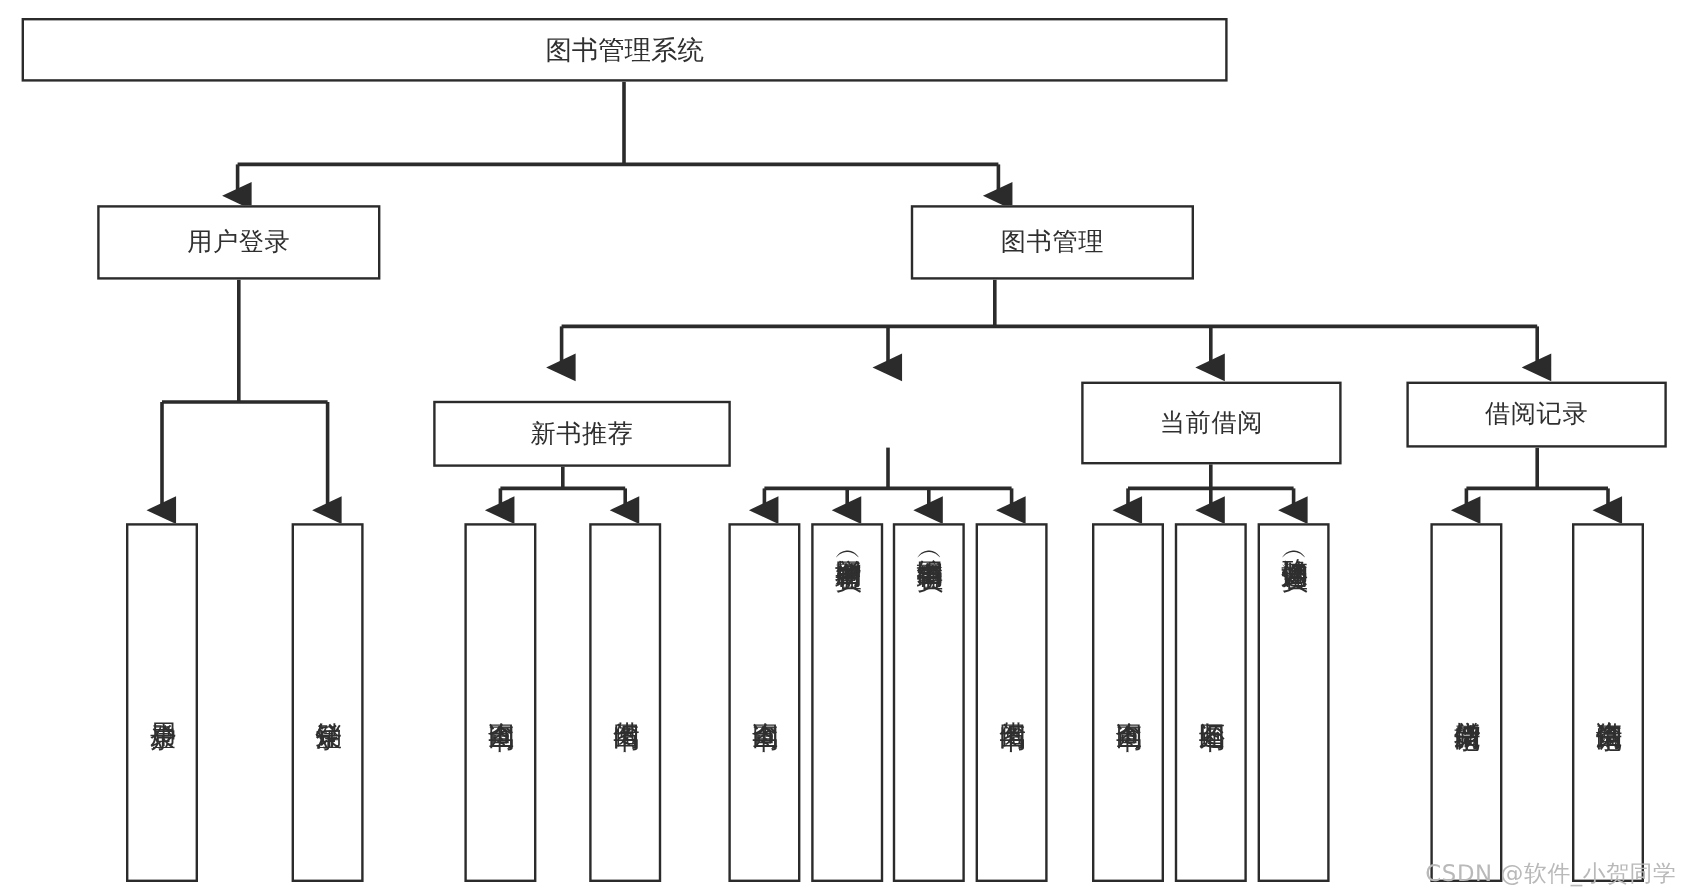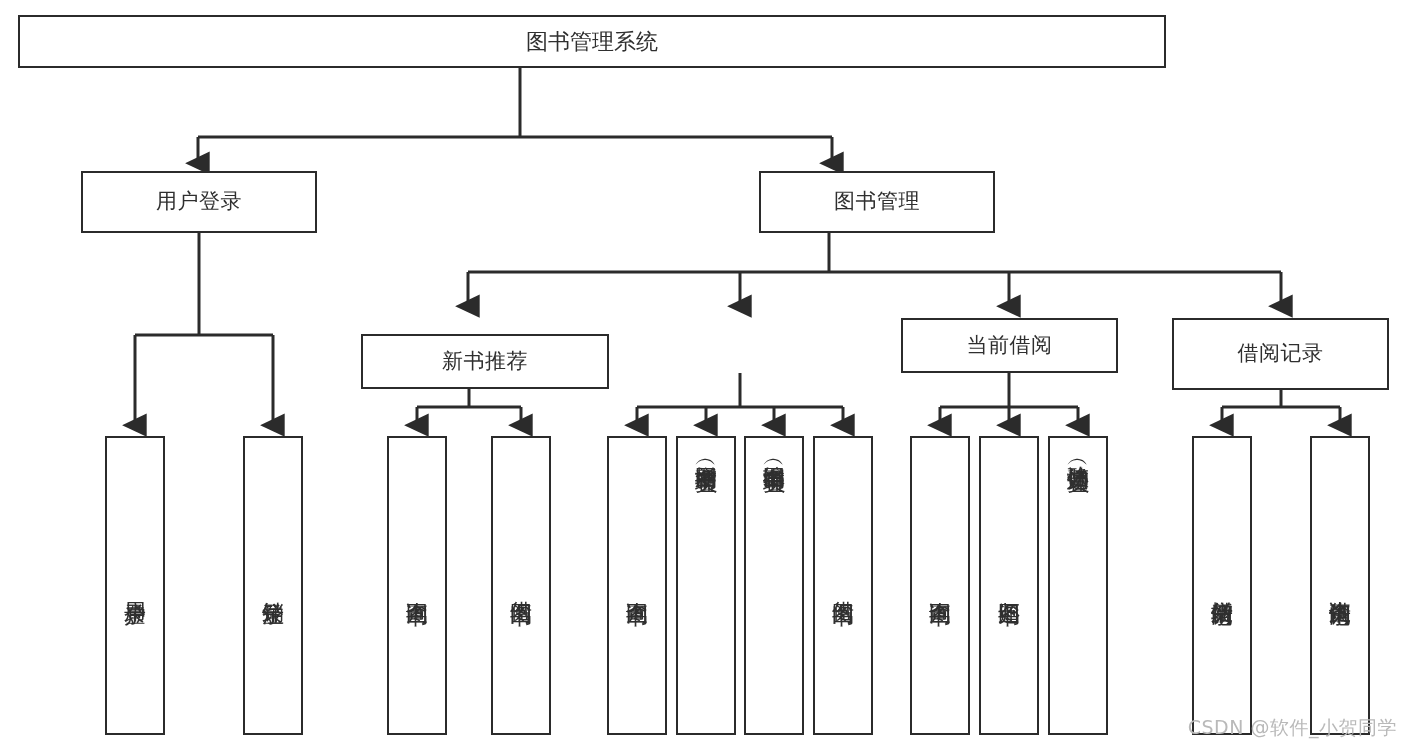--- a/index.html
+++ b/index.html
@@ -130,42 +130,42 @@
       <path d="M1009,407 L1009,425" marker-end="url(#arrow)"></path>
       <path d="M1078,407 L1078,425" marker-end="url(#arrow)"></path>
 
       <path d="M1281,373 L1281,407"></path>
       <path d="M1222,407 L1340,407"></path>
       <path d="M1222,407 L1222,425" marker-end="url(#arrow)"></path>
       <path d="M1340,407 L1340,425" marker-end="url(#arrow)"></path>
     </g>
   </svg>
 
-  <div class="node root" style="left:18px; top:15px; width:1148px; height:53px;">
+  <div class="node root" style="left:18px; top:15px; width:1005px; height:53px;">
     <span>图书管理系统</span>
   </div>
 
   <div class="node h" style="left:81px; top:171px; width:236px; height:62px;">
     <span>用户登录</span>
   </div>
 
   <div class="node h" style="left:711px; top:171px; width:236px; height:62px;margin-left:48px;">
     <span>图书管理</span>
   </div>
 
   <div class="node h" style="left:361px; top:334px; width:248px; height:55px;">
     <span>新书推荐</span>
   </div>
 
 
-  <div class="node h" style="left:901px; top:318px; width:217px; height:55px;">
+  <div class="node h" style="left:901px; top:318px; width:217px; height:69px;">
     <span>当前借阅</span>
   </div>
 
-  <div class="node h" style="left:1172px; top:318px; width:217px; height:72px;">
+  <div class="node h" style="left:1172px; top:318px; width:217px; height:55px;">
     <span>借阅记录</span>
   </div>
 
   <div class="node leaf" style="left:105px; top:436px; width:60px; height:299px;">
     <div class="leaf-inner">
       <span class="vtext">用户登录</span>
     </div>
   </div>
 
   <div class="node leaf" style="left:243px; top:436px; width:60px; height:299px;">

